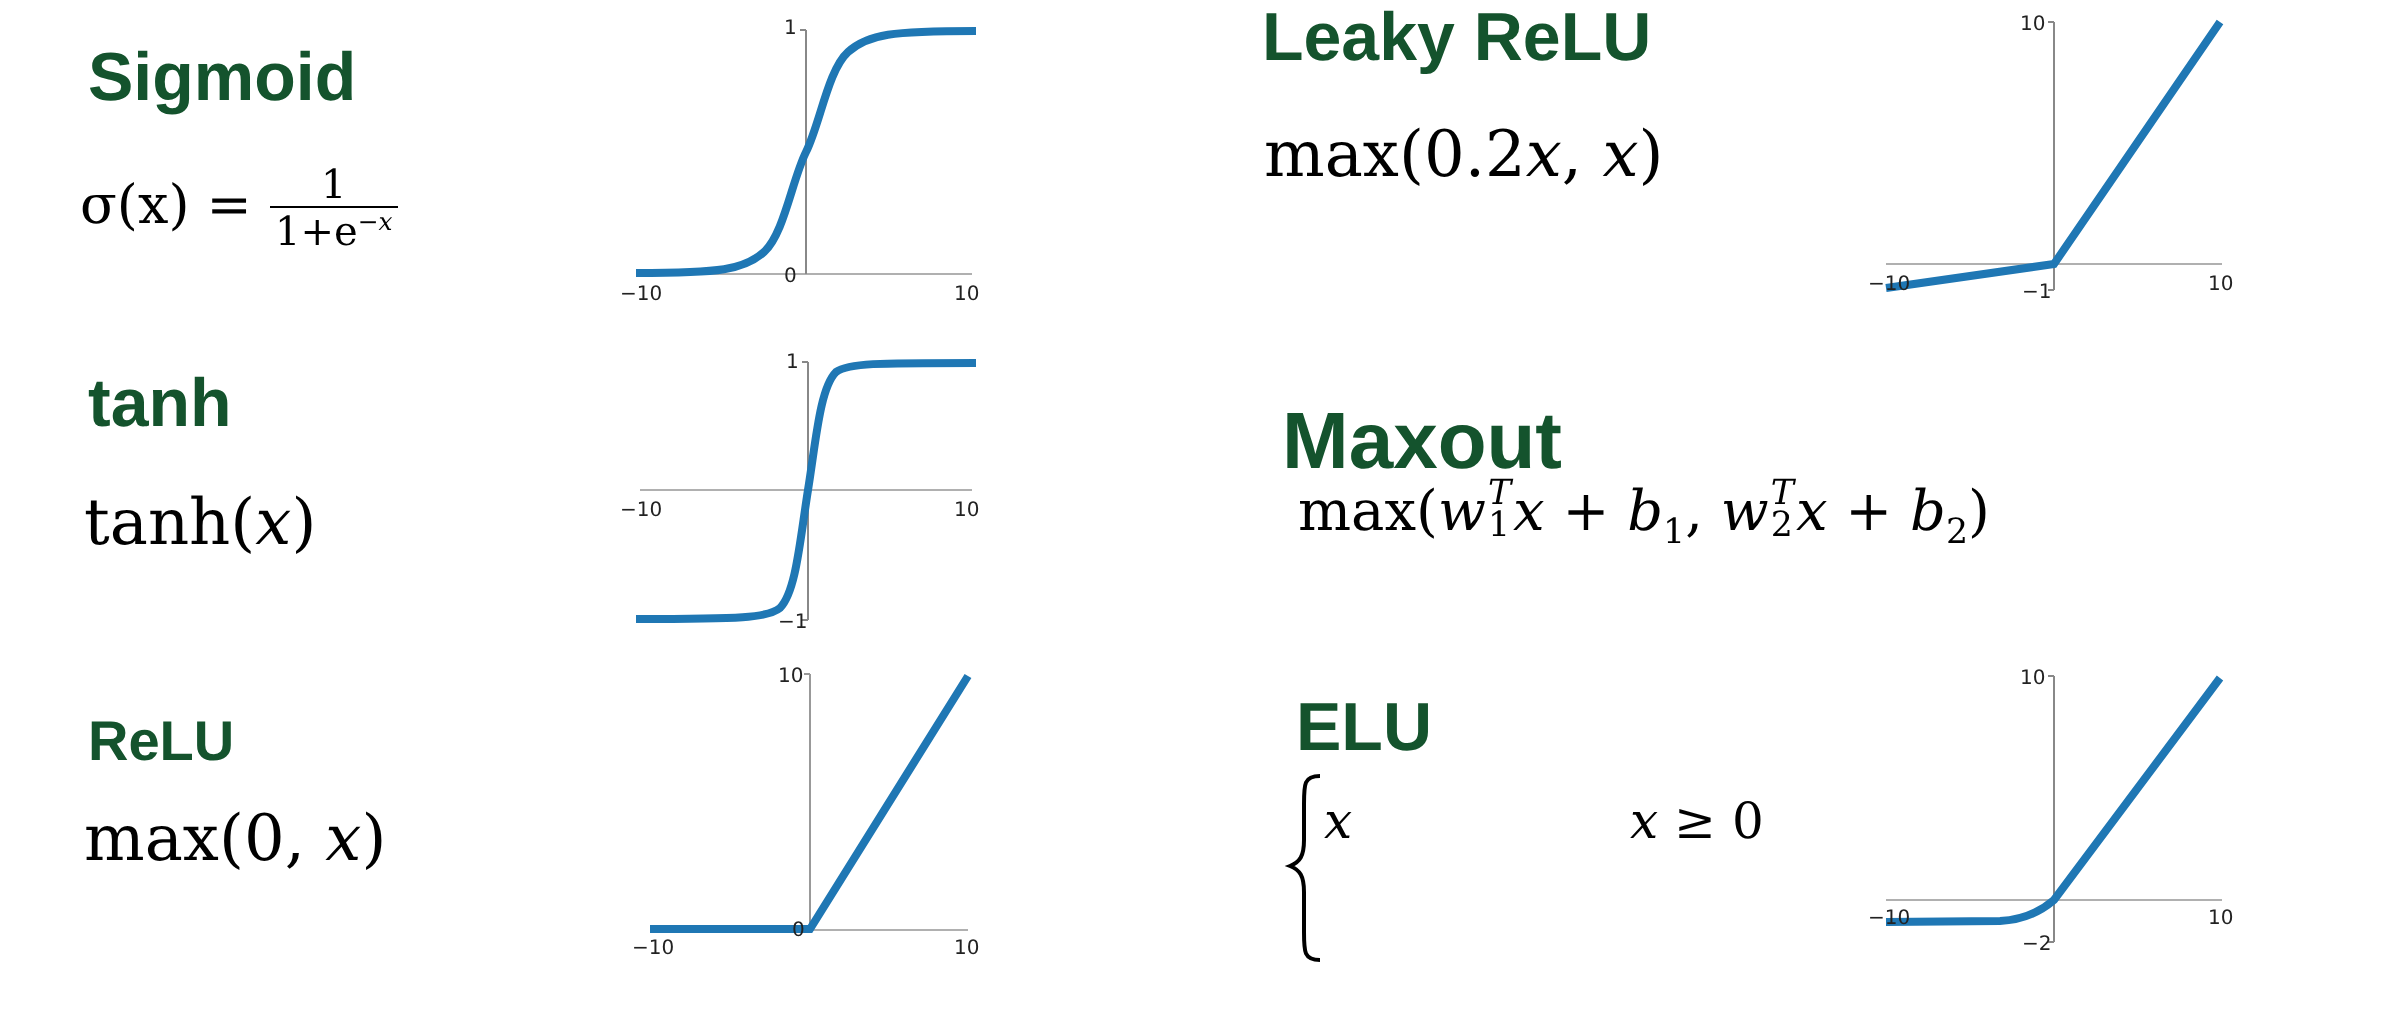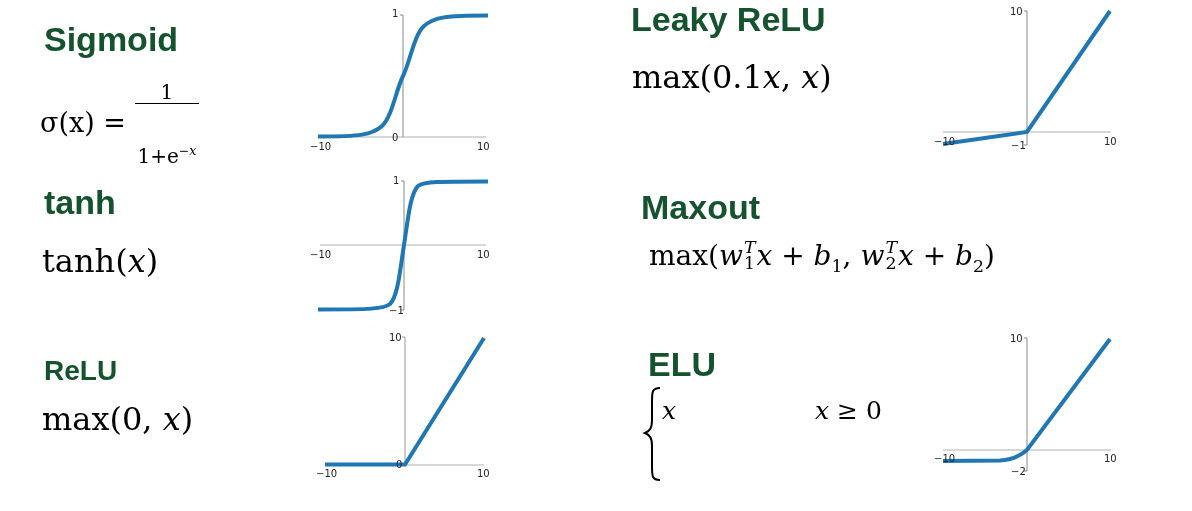--- a/index.html
+++ b/index.html
@@ -2,21 +2,21 @@
 <html><head>
 <meta charset="utf-8">
 <style>
   html, body { margin: 0; padding: 0; background: #ffffff; }
   body { width: 1192px; height: 511px; position: relative; overflow: hidden; }
   .title { position: absolute; font-family: Liberation Sans, sans-serif; font-weight: bold; color: #14532d; white-space: nowrap; }
   .formula { position: absolute; font-family: "DejaVu Serif", "Liberation Serif", serif; color: #000; white-space: nowrap; }
   .it { font-style: italic; }
   .frac { display: inline-block; vertical-align: middle; text-align: center; font-size: 20px; line-height: 1.05; }
   .frac .num { display: block; border-bottom: 1.5px solid #000; padding: 0 3px; }
-  .frac .den { display: block; padding: 0 3px; margin-top: 40px; }
+  .frac .den { display: block; padding: 0 3px; }
   sup, sub { font-size: 0.62em; }
   .supsub { display: inline-block; vertical-align: middle; line-height: 0.9; font-size: 0.62em; margin: 0 1px; position: relative; top: -2px; }
   .supsub span { display: block; }
   svg.plot { position: absolute; overflow: visible; }
   .tick { font-family: "DejaVu Sans", sans-serif; font-size: 10px; fill: #222; }
   .elu-table { position: absolute; font-family: "DejaVu Serif", "Liberation Serif", serif; font-size: 25px; border-collapse: collapse; }
   .elu-table td { padding: 0 0 2px 0; line-height: 34px; }
 </style>
 </head>
 <body>
@@ -66,35 +66,35 @@
   <line x1="402" y1="337" x2="405" y2="337" stroke="#999" stroke-width="1"></line>
   <path d="M325,464.5 L405,464.5 L484,338" fill="none" stroke="#1f77b4" stroke-width="4"></path>
   <text class="tick" x="389" y="341">10</text>
   <text class="tick" x="396" y="468">0</text>
   <text class="tick" x="316" y="477">−10</text>
   <text class="tick" x="477" y="477">10</text>
 </svg>
 
 <div class="title" style="left:631px; top:0; font-size:34px;">Leaky ReLU</div>
 <div class="formula" style="left:632px; top:58px; font-size:32px;">
-  <span>max</span><span>(0.1</span><span class="it">x</span><span>, </span><span class="it">x</span><span>)</span>
+  <span>max</span><span>(0.2</span><span class="it">x</span><span>, </span><span class="it">x</span><span>)</span>
 </div>
 <svg class="plot" width="1192" height="511" style="left:0; top:0;">
   <line x1="943" y1="132" x2="1111" y2="132" stroke="#b0b0b0" stroke-width="1"></line>
   <line x1="1027" y1="11" x2="1027" y2="145" stroke="#888" stroke-width="1"></line>
   <line x1="1024" y1="11" x2="1027" y2="11" stroke="#888" stroke-width="1"></line>
   <line x1="1024" y1="145" x2="1027" y2="145" stroke="#888" stroke-width="1"></line>
   <path d="M943,144 L1027,132 L1110,11" fill="none" stroke="#1f77b4" stroke-width="4"></path>
   <text class="tick" x="1010" y="15">10</text>
   <text class="tick" x="1011" y="149">−1</text>
   <text class="tick" x="934" y="145">−10</text>
   <text class="tick" x="1104" y="145">10</text>
 </svg>
 
-<div class="title" style="left:641px; top:188px; font-size:34px;">Maxout</div>
+<div class="title" style="left:641px; top:199px; font-size:40px;">Maxout</div>
 <div class="formula" style="left:649px; top:239px; font-size:28px;">
   <span>max</span>(<span class="it">w</span><span class="supsub"><span class="it">T</span><span>1</span></span><span class="it">x</span><span> + </span><span class="it">b</span><sub>1</sub><span>, </span><span class="it">w</span><span class="supsub"><span class="it">T</span><span>2</span></span><span class="it">x</span><span> + </span><span class="it">b</span><sub>2</sub>)
 </div>
 
 <div class="title" style="left:648px; top:345px; font-size:34px;text-align:center;">ELU</div>
 <svg class="plot" width="1192" height="511" style="left:0; top:0;">
   <path d="M660,388 C652,388 652,392 652,402 L652,420 C652,428 650,431 645,433 C650,435 652,438 652,446 L652,466 C652,476 652,480 660,480" fill="none" stroke="#000" stroke-width="2"></path>
 </svg>
 <table class="elu-table" style="left:662px; top:394px;">
   <tbody>

